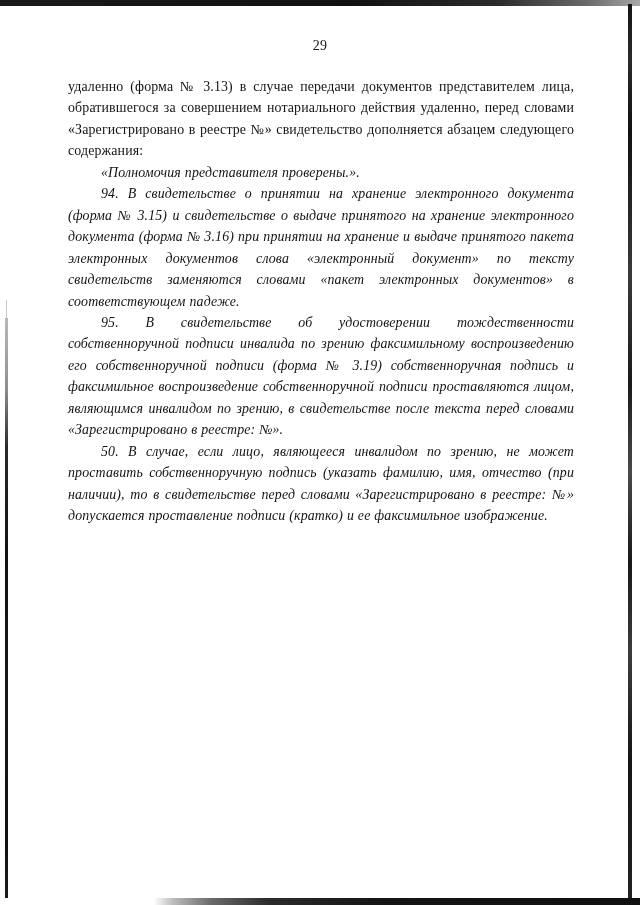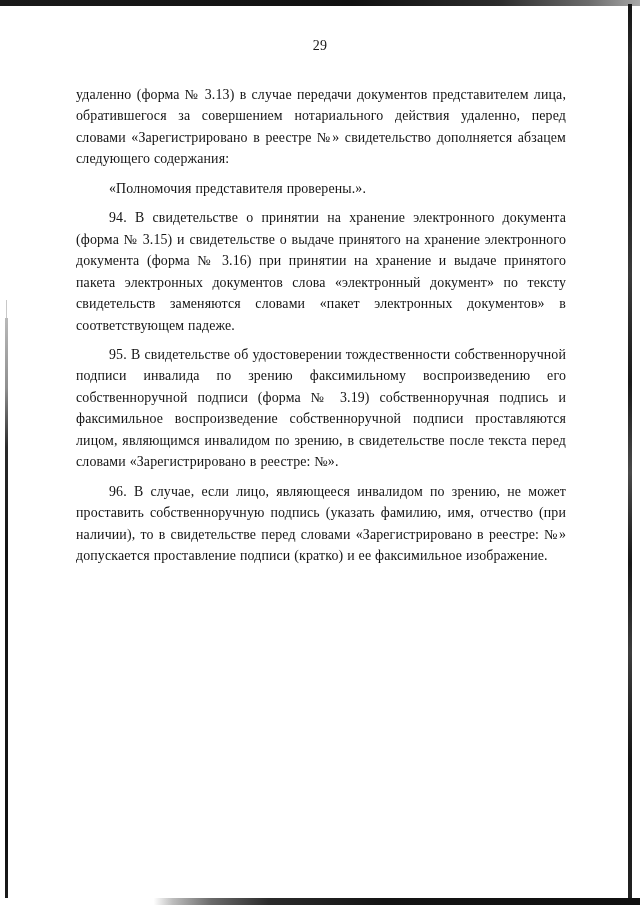--- a/index.html
+++ b/index.html
@@ -84,41 +84,42 @@
     width: 506px;
     font-size: 13.9px;
     line-height: 21.45px;
     text-align: justify;
     text-justify: inter-word;
     color: #131313;
     letter-spacing: 0.01em;
     word-spacing: 0.02em;
   }
   .body-text p {
-    margin: 8px;
+    margin: 0;
     text-align: justify;
     text-indent: 0;
   }
   .body-text p.indent {
     text-indent: 33px;
+    font-style: italic;
   }
 </style>
 </head>
 <body>
 
 <div class="page">
 
   <div class="page-number">29</div>
 
   <div class="body-text">
     <p>удаленно (форма № 3.13) в случае передачи документов представителем лица, обратившегося за совершением нотариального действия удаленно, перед словами «Зарегистрировано в реестре №» свидетельство дополняется абзацем следующего содержания:</p>
     <p class="indent">«Полномочия представителя проверены.».</p>
     <p class="indent">94. В свидетельстве о принятии на хранение электронного документа (форма № 3.15) и свидетельстве о выдаче принятого на хранение электронного документа (форма № 3.16) при принятии на хранение и выдаче принятого пакета электронных документов слова «электронный документ» по тексту свидетельств заменяются словами «пакет электронных документов» в соответствующем падеже.</p>
     <p class="indent">95. В свидетельстве об удостоверении тождественности собственноручной подписи инвалида по зрению факсимильному воспроизведению его собственноручной подписи (форма № 3.19) собственноручная подпись и факсимильное воспроизведение собственноручной подписи проставляются лицом, являющимся инвалидом по зрению, в свидетельстве после текста перед словами «Зарегистрировано в реестре: №».</p>
-    <p class="indent">96. В случае, если лицо, являющееся инвалидом по зрению, не может проставить собственноручную подпись (указать фамилию, имя, отчество (при наличии), то в свидетельстве перед словами «Зарегистрировано в реестре: №» допускается проставление подписи (кратко) и ее факсимильное изображение.</p>
+    <p class="indent">50. В случае, если лицо, являющееся инвалидом по зрению, не может проставить собственноручную подпись (указать фамилию, имя, отчество (при наличии), то в свидетельстве перед словами «Зарегистрировано в реестре: №» допускается проставление подписи (кратко) и ее факсимильное изображение.</p>
   </div>
 
 </div>
 
 <div class="scan-edge-top"></div>
 <div class="scan-edge-left-faint"></div>
 <div class="scan-edge-left"></div>
 <div class="scan-edge-right"></div>
 <div class="scan-edge-bottom"></div>
 

